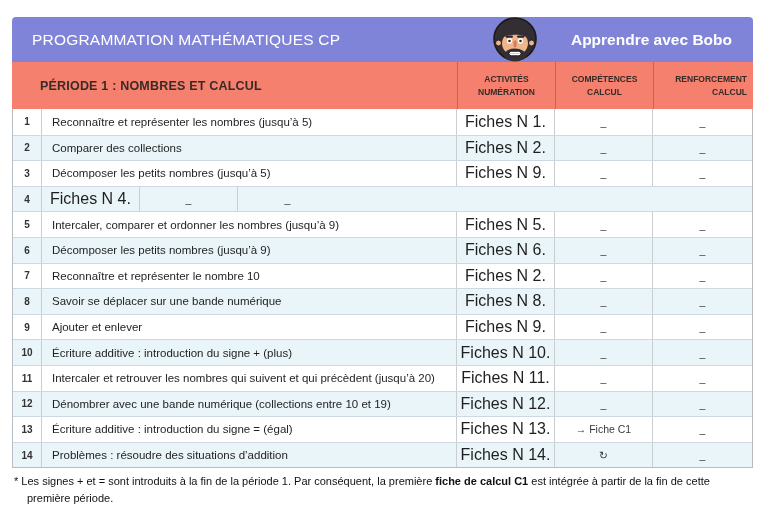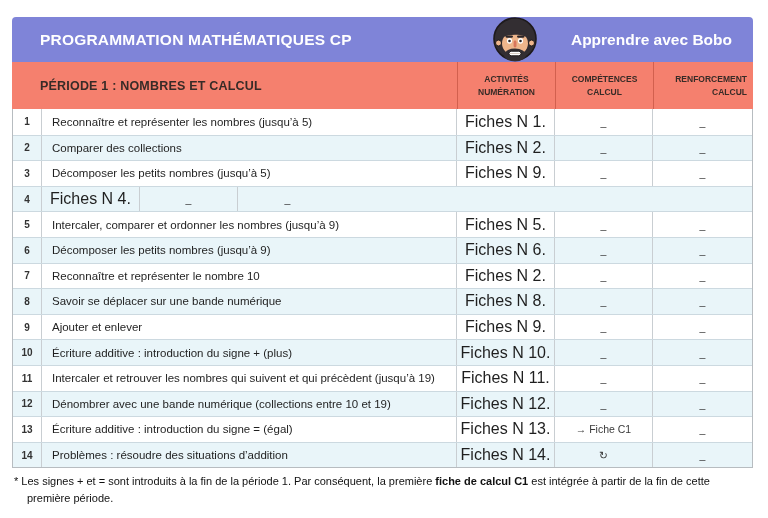--- a/index.html
+++ b/index.html
@@ -13,22 +13,22 @@
   .sheet { position:absolute; left:12px; top:17px; width:741px; }
 
   
   .top-bar {
     height:45px; background:#7f84d8;
     border-radius:4px 4px 0 0;
     position:relative;
     display:flex; align-items:center;
   }
   .main-title {
-    color:#ffffff; font-weight:bold; font-size:15.5px;
-    padding-left:28px; letter-spacing:0.2px;
+    color:#ffffff; font-weight:normal; font-size:15.5px;
+    padding-left:20px; letter-spacing:0.2px;
   }
   .brand-title {
     position:absolute; right:21px; top:0; height:45px;
     display:flex; align-items:center;
     color:#ffffff; font-weight:bold; font-size:15.5px;text-align:right;
   }
   .avatar-wrap {
     position:absolute; left:478px; top:-2px;
     width:50px; height:50px; z-index:3;
   }
@@ -187,21 +187,21 @@
   <div class="row alt">
     <div class="cell c-num">10</div>
     <div class="cell c-label">Écriture additive : introduction du signe + (plus)</div>
     <div class="cell c-fiche">Fiches N 10.</div>
     <div class="cell c-comp">_</div>
     <div class="cell c-renf">_</div>
   </div>
 
   <div class="row">
     <div class="cell c-num">11</div>
-    <div class="cell c-label">Intercaler et retrouver les nombres qui suivent et qui précèdent (jusqu’à 19)</div>
+    <div class="cell c-label">Intercaler et retrouver les nombres qui suivent et qui précèdent (jusqu’à 20)</div>
     <div class="cell c-fiche">Fiches N 11.</div>
     <div class="cell c-comp">_</div>
     <div class="cell c-renf">_</div>
   </div>
 
   <div class="row alt">
     <div class="cell c-num">12</div>
     <div class="cell c-label">Dénombrer avec une bande numérique (collections entre 10 et 19)</div>
     <div class="cell c-fiche">Fiches N 12.</div>
     <div class="cell c-comp">_</div>

